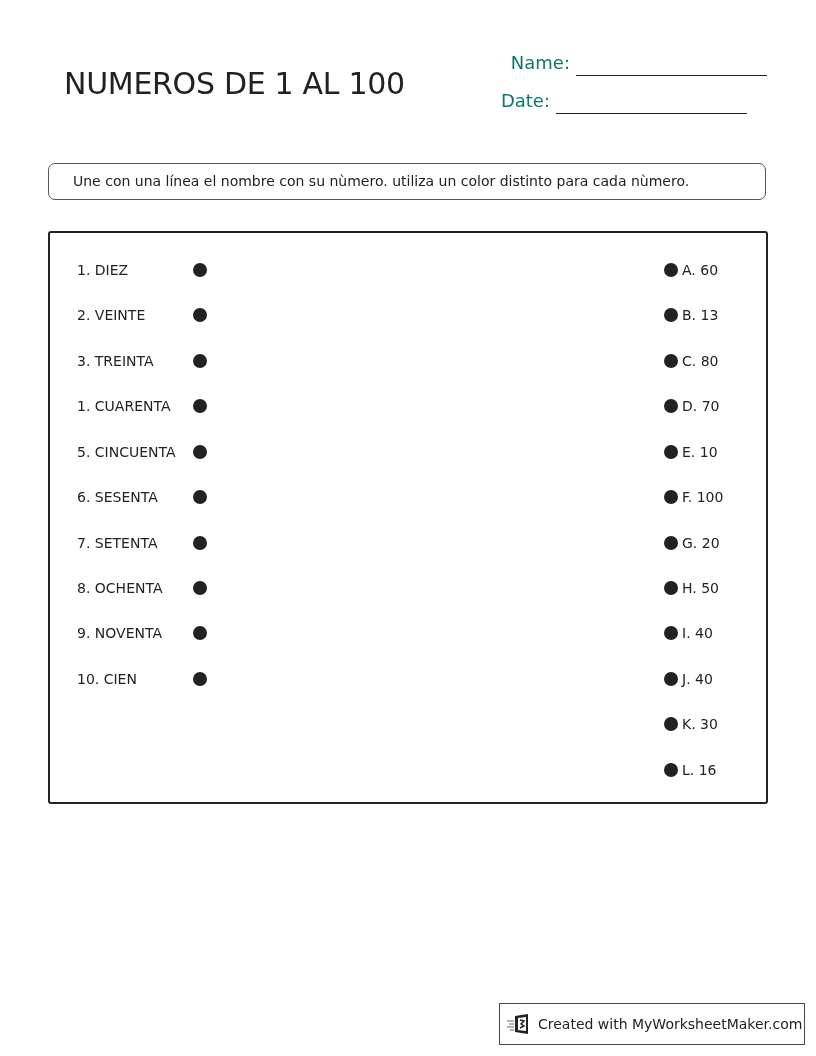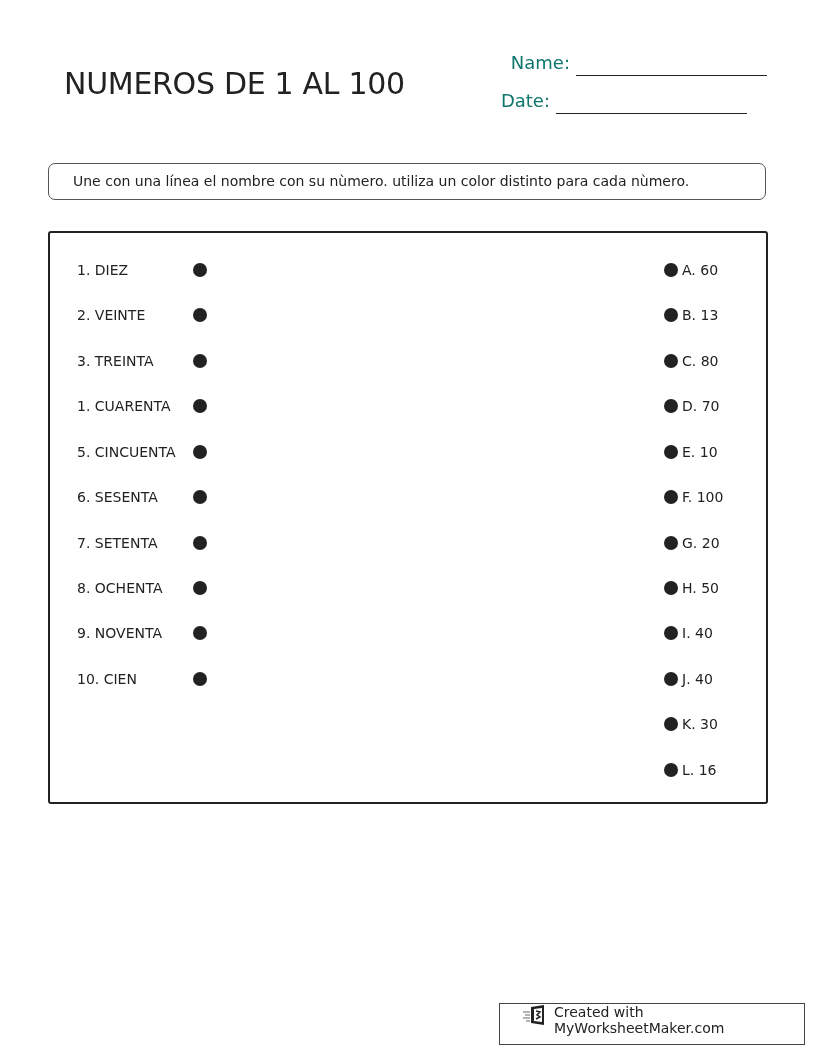--- a/index.html
+++ b/index.html
@@ -101,21 +101,22 @@
     }
     .footer {
       position: absolute;
       left: 499px;
       top: 1003px;
       width: 306px;
       height: 42px;
       border: 1.5px solid #444444;
       box-sizing: border-box;
       display: flex;
-      padding-left: 22px;
+      align-items: center;
+      padding-left: 6px;
       font-size: 14px;
       color: #222222;
     }
     .footer .logo {
       width: 26px;
       height: 22px;
       margin-right: 6px;
       display: inline-block;
     }
   </style>

